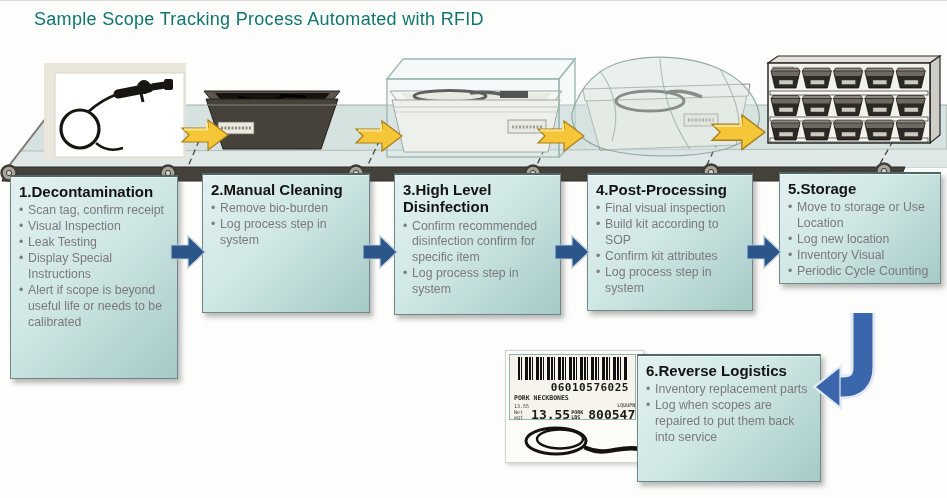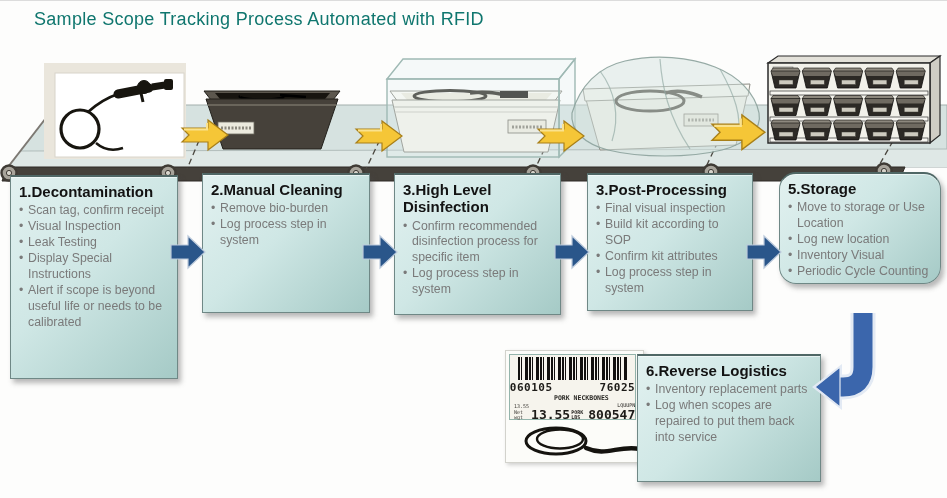--- a/index.html
+++ b/index.html
@@ -30,37 +30,37 @@
   .bullets{
     margin:2px 6px 0 8px;padding:0;list-style:none;
     font-size:12.3px;line-height:1.3;color:#7a7a7a;
   }
   .bullets li{position:relative;padding-left:9px;}
   .bullets li::before{content:"\2022";position:absolute;left:0;}
   .s1{left:10px;top:174px;width:168px;height:204px;}
   .s2{left:202px;top:172px;width:168px;height:140px;}
   .s3{left:394px;top:172px;width:167px;height:142px;}
   .s4{left:587px;top:172px;width:166px;height:138px;}
-  .s5{left:779px;top:171px;width:162px;height:112px;border-radius:17px;}
+  .s5{left:779px;top:171px;width:162px;height:112px;}
   .s6{left:637px;top:353px;width:184px;height:128px;z-index:4;}
 
   
   .photo{
     position:absolute;left:505px;top:349px;width:137px;height:111px;z-index:3;
     background:#fcfcf9;border:1px solid #d2d2cc;box-shadow:2px 2px 4px rgba(0,0,0,.18);
   }
   .label{
     position:absolute;left:3px;top:3px;width:127px;height:66px;box-sizing:border-box;
     border:1px solid #93b4ab;background:#f6f4ed;
     font-family:"DejaVu Sans Mono",monospace;color:#1d1b18;
   }
   .bc{height:23px;margin:2px 8px 1px 8px;
     background:repeating-linear-gradient(90deg,#12100e 0,#12100e 2px,transparent 2px,transparent 3px,#12100e 3px,#12100e 4px,transparent 4px,transparent 7px,#12100e 7px,#12100e 10px,transparent 10px,transparent 11px);}
-  .codes{display:flex;justify-content:center;padding:0 6px;font-weight:bold;font-size:11px;letter-spacing:.5px;gap:47px;}
-  .prod{font-size:6.5px;font-weight:bold;padding-left:4px;color:#2a2824;margin-left:40px;}
+  .codes{display:flex;justify-content:flex-end;padding:0 6px;font-weight:bold;font-size:11px;letter-spacing:.5px;}
+  .prod{font-size:6.5px;font-weight:bold;padding-left:4px;color:#2a2824;}
   .brow{display:flex;align-items:flex-end;padding:0 4px;margin-top:1px;}
   .tiny{font-size:5px;line-height:1.15;color:#44413c;margin-right:2px;}
   .wt{font-size:13px;font-weight:bold;line-height:1;}
   .unit{font-size:5px;font-weight:bold;line-height:1.05;margin:0 2px 1px 1px;}
   .chip{width:17px;height:5px;background:#15130f;margin:0 2px 5px 1px;}
   .serwrap{margin-left:auto;text-align:right;}
   .sercap{font-size:5px;line-height:1;}
   .ser{font-size:13px;font-weight:bold;line-height:1;}
   .coil{position:absolute;left:0;top:68px;}
 </style>
@@ -231,26 +231,26 @@
     <ul class="bullets">
 
     <li>Remove bio-burden</li>
         <li>Log process step in system</li>
       </ul>
   </div>
   <div class="step s3">
     <h2 class="step-title">3.High Level Disinfection</h2>
     <ul class="bullets">
 
-    <li>Confirm recommended disinfection process for specific item</li>
+    <li>Confirm recommended disinfection confirm for specific item</li>
         <li>Log process step in system</li>
       </ul>
   </div>
   <div class="step s4">
-    <h2 class="step-title">3.Post-Processing</h2>
+    <h2 class="step-title">4.Post-Processing</h2>
     <ul class="bullets">
 
     <li>Final visual inspection</li>
         <li>Build kit according to SOP</li>
         <li>Confirm kit attributes</li>
         <li>Log process step in system</li>
       </ul>
   </div>
   <div class="step s5">
     <h2 class="step-title">5.Storage</h2>

